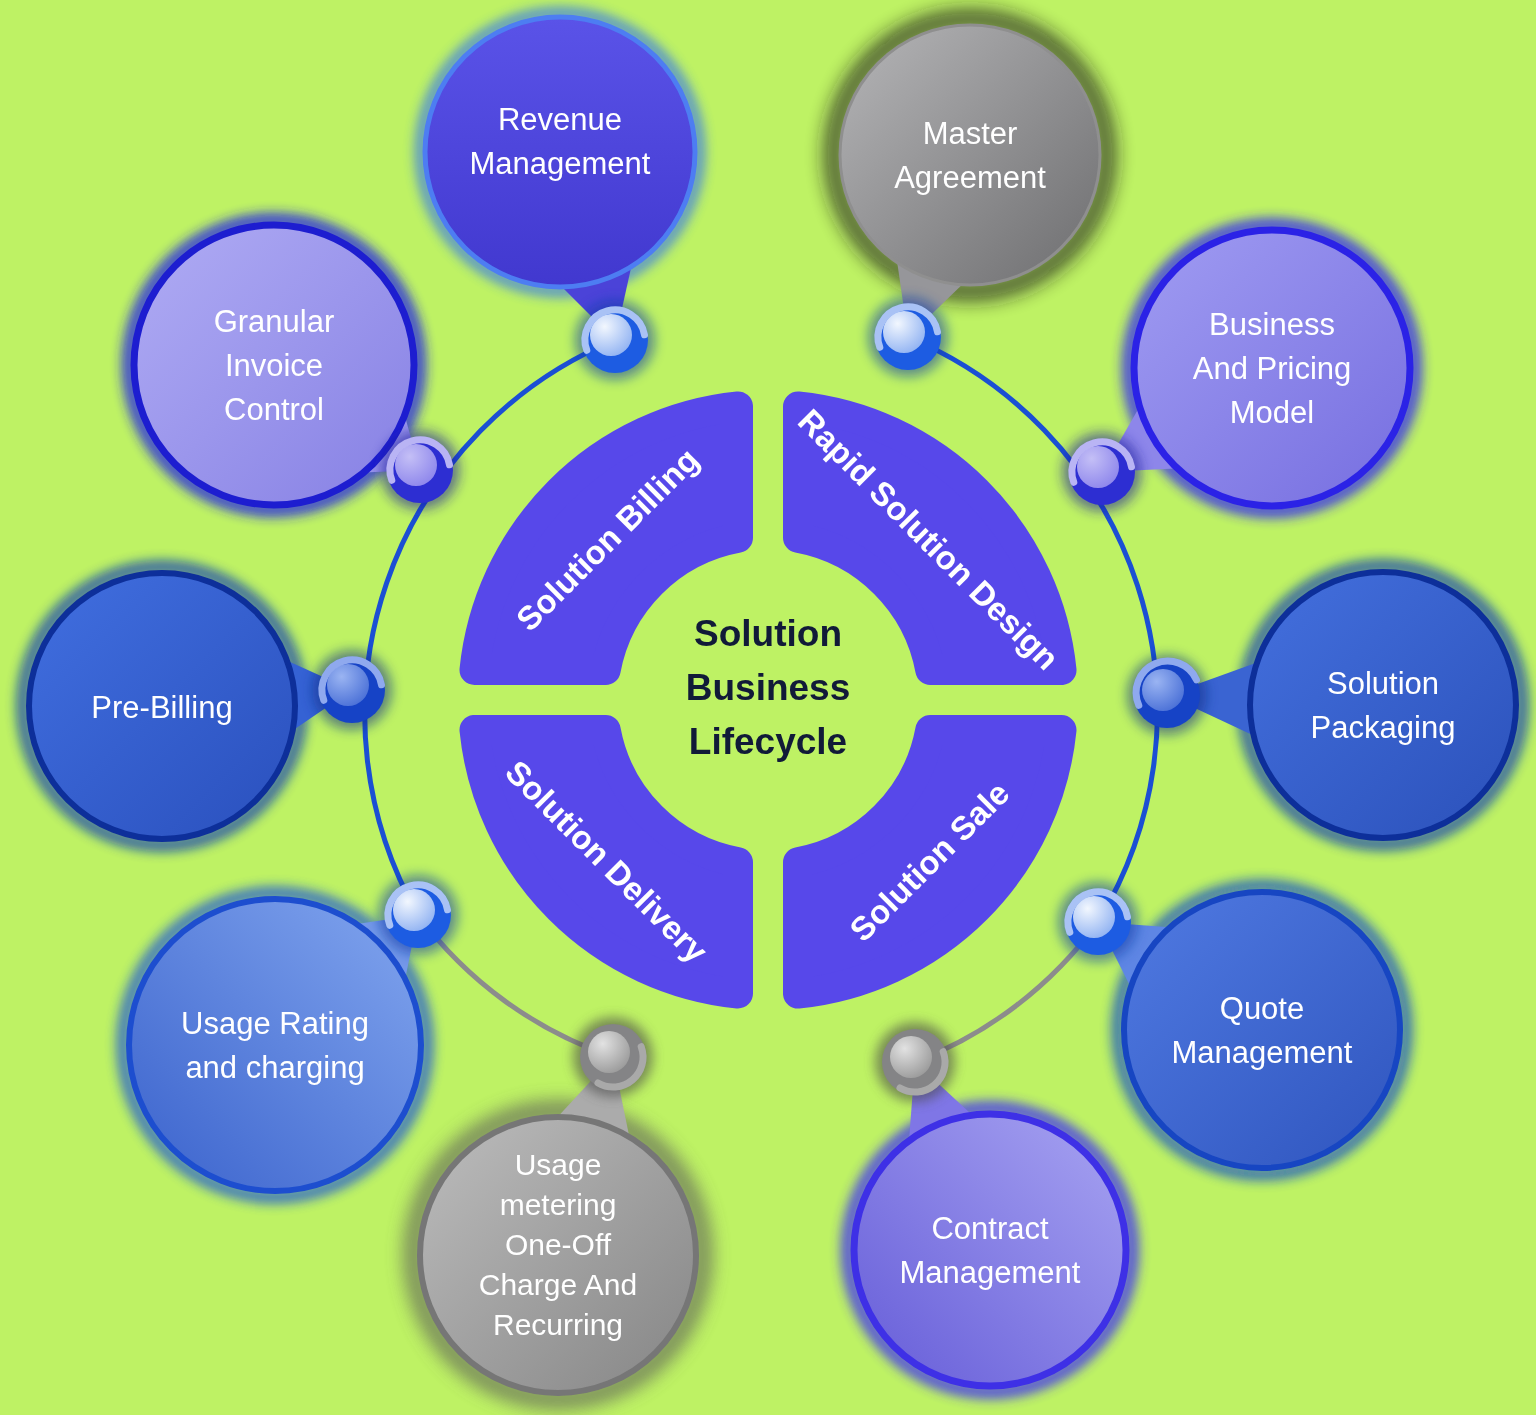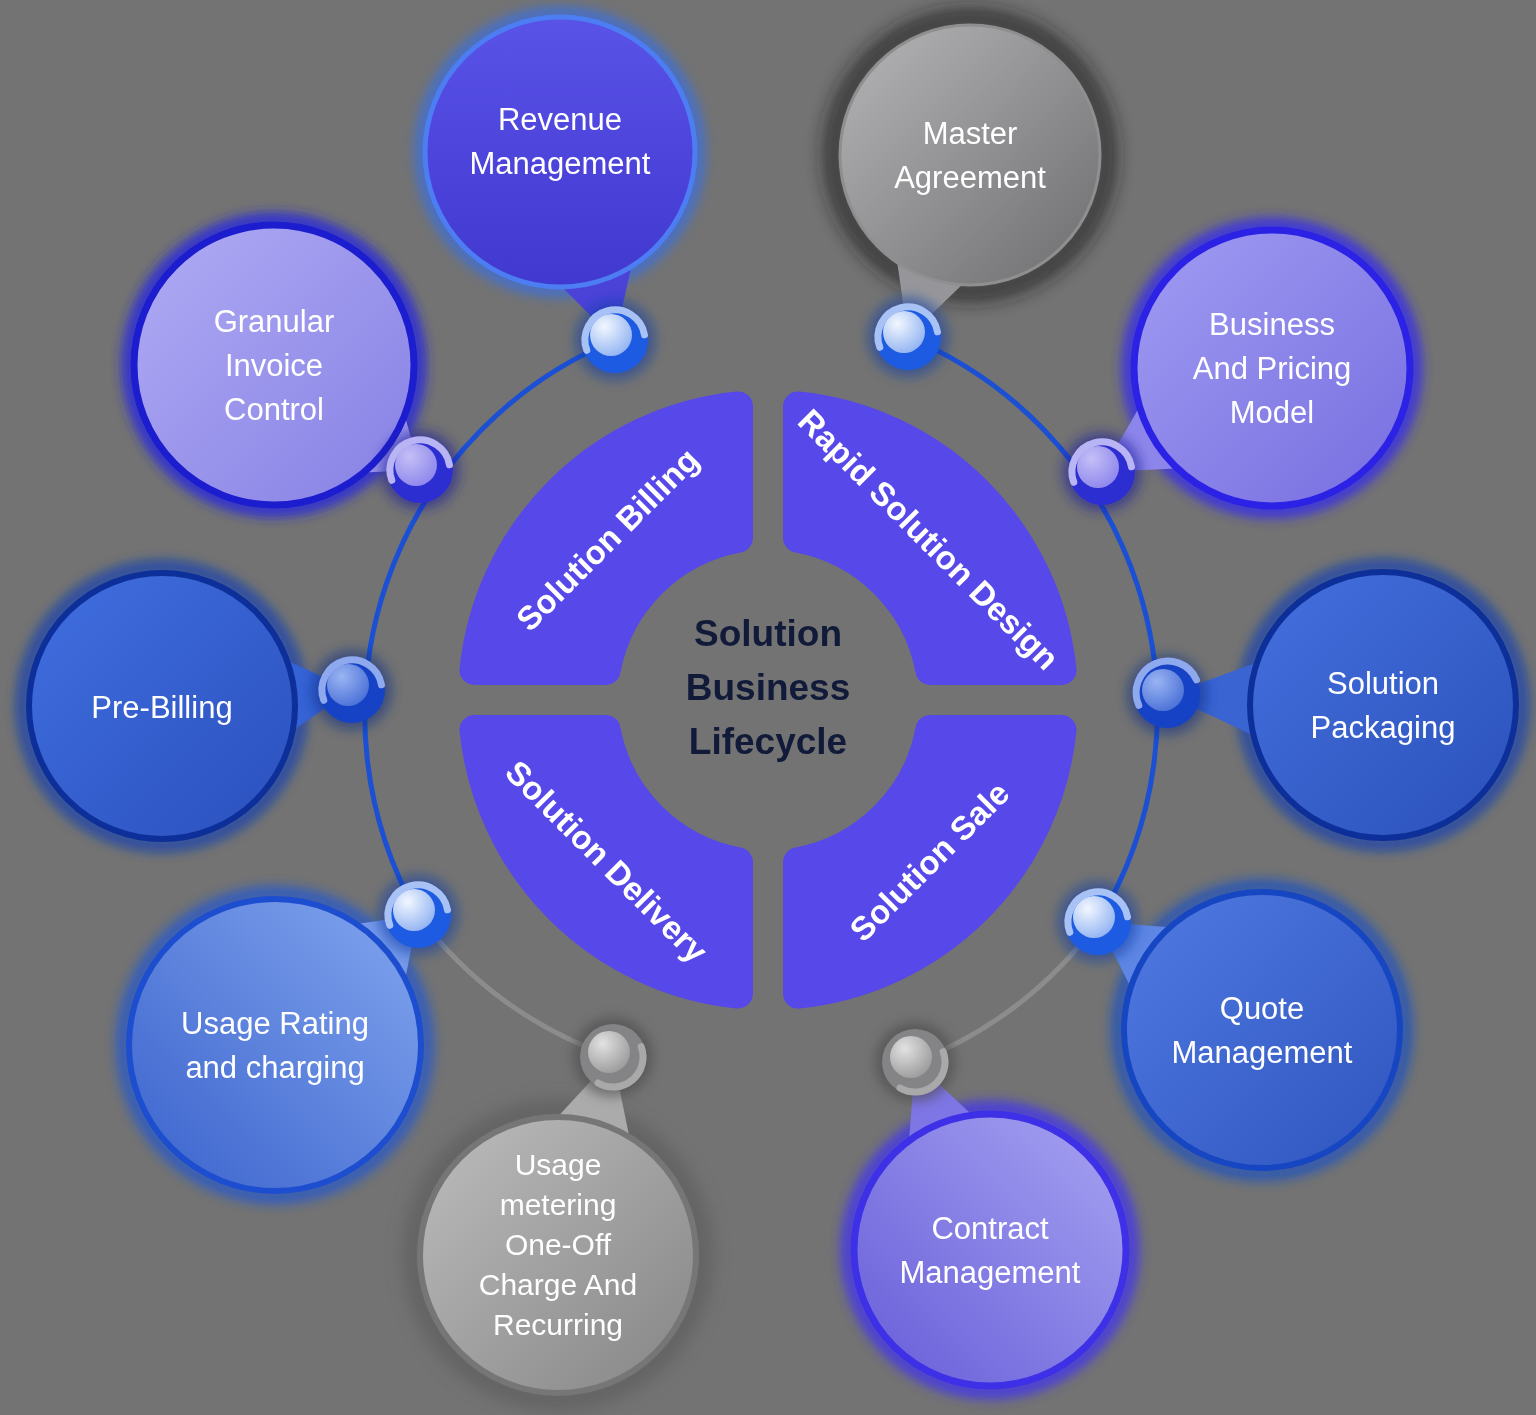--- a/index.html
+++ b/index.html
@@ -1,16 +1,16 @@
 <!DOCTYPE html>
 <html><head>
 <meta charset="utf-8">
 <style>
   html,body{margin:0;padding:0;background:#000;}
-  .stage{position:relative;width:1536px;height:1415px;background:#737373;overflow:hidden;
+  .stage{position:relative;width:1536px;height:1415px;background:#bef264;overflow:hidden;
          font-family:"Liberation Sans", sans-serif;}
   svg{display:block;}
   text{font-family:"Liberation Sans", sans-serif;}
   .bubble-label{fill:#ffffff;font-size:31px;text-anchor:middle;}
   .bubble-label.small{font-size:30px;}
   .quad-label{fill:#ffffff;font-size:33px;font-weight:bold;text-anchor:middle;}
   .center-label{fill:#111a38;font-size:37px;font-weight:bold;text-anchor:middle;}
 </style>
 </head>
 <body>

